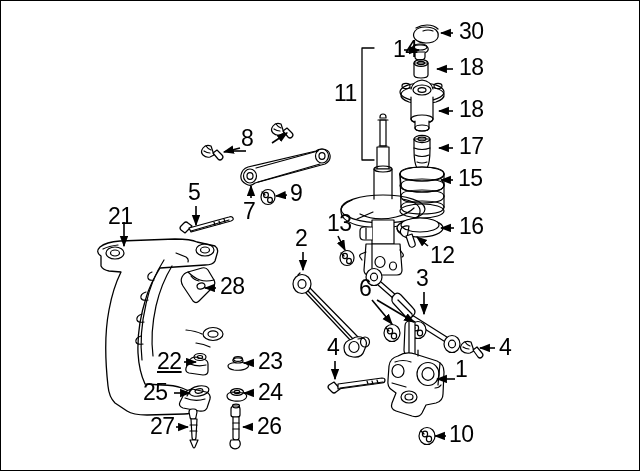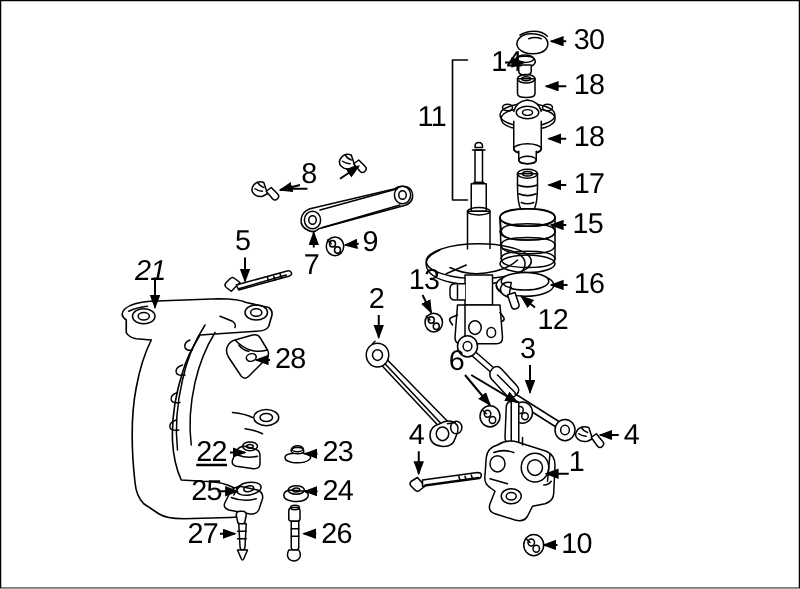--- a/index.html
+++ b/index.html
@@ -433,22 +433,22 @@
   <div class="callout-label" style="left:334px;top:82px;">11</div>
   <div class="callout-label" style="left:430px;top:244px;">12</div>
   <div class="callout-label" style="left:327px;top:212px;text-align:right;">13</div>
   <div class="callout-label" style="left:393px;top:38px;">14</div>
   <div class="callout-label" style="left:458px;top:167px;">15</div>
   <div class="callout-label" style="left:459px;top:215px;">16</div>
   <div class="callout-label" style="left:459px;top:135px;">17</div>
   <div class="callout-label" style="left:459px;top:98px;">18</div>
   <div class="callout-label" style="left:459px;top:56px;">18</div>
   <div class="callout-label" style="left:459px;top:20px;">30</div>
-  <div class="callout-label" style="left:108px;top:205px;font-style:italic;">21</div>
+  <div class="callout-label" style="left:108px;top:205px;">21</div>
   <div class="callout-label" style="left:157px;top:350px;text-decoration:underline;">22</div>
   <div class="callout-label" style="left:258px;top:350px;">23</div>
   <div class="callout-label" style="left:258px;top:381px;">24</div>
-  <div class="callout-label" style="left:143px;top:381px;margin-left:10px;">25</div>
+  <div class="callout-label" style="left:143px;top:381px;">25</div>
   <div class="callout-label" style="left:257px;top:415px;">26</div>
   <div class="callout-label" style="left:150px;top:415px;">27</div>
   <div class="callout-label" style="left:220px;top:275px;">28</div>
 
 </div>
 
 </body></html>

